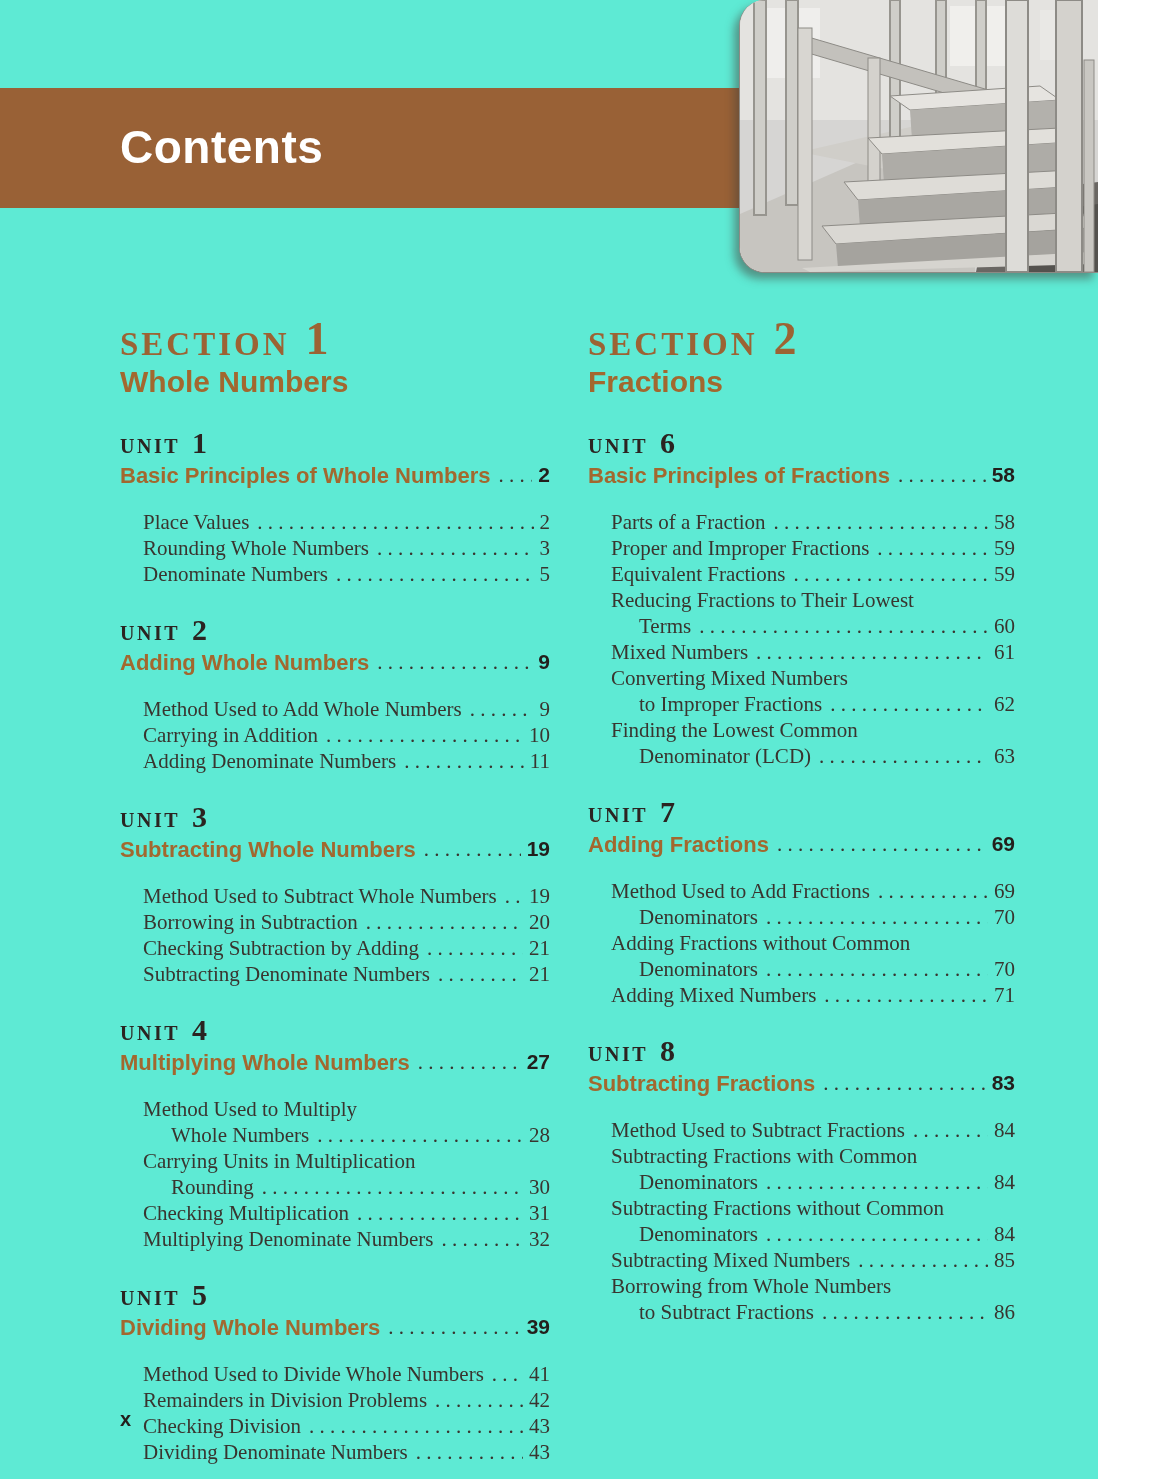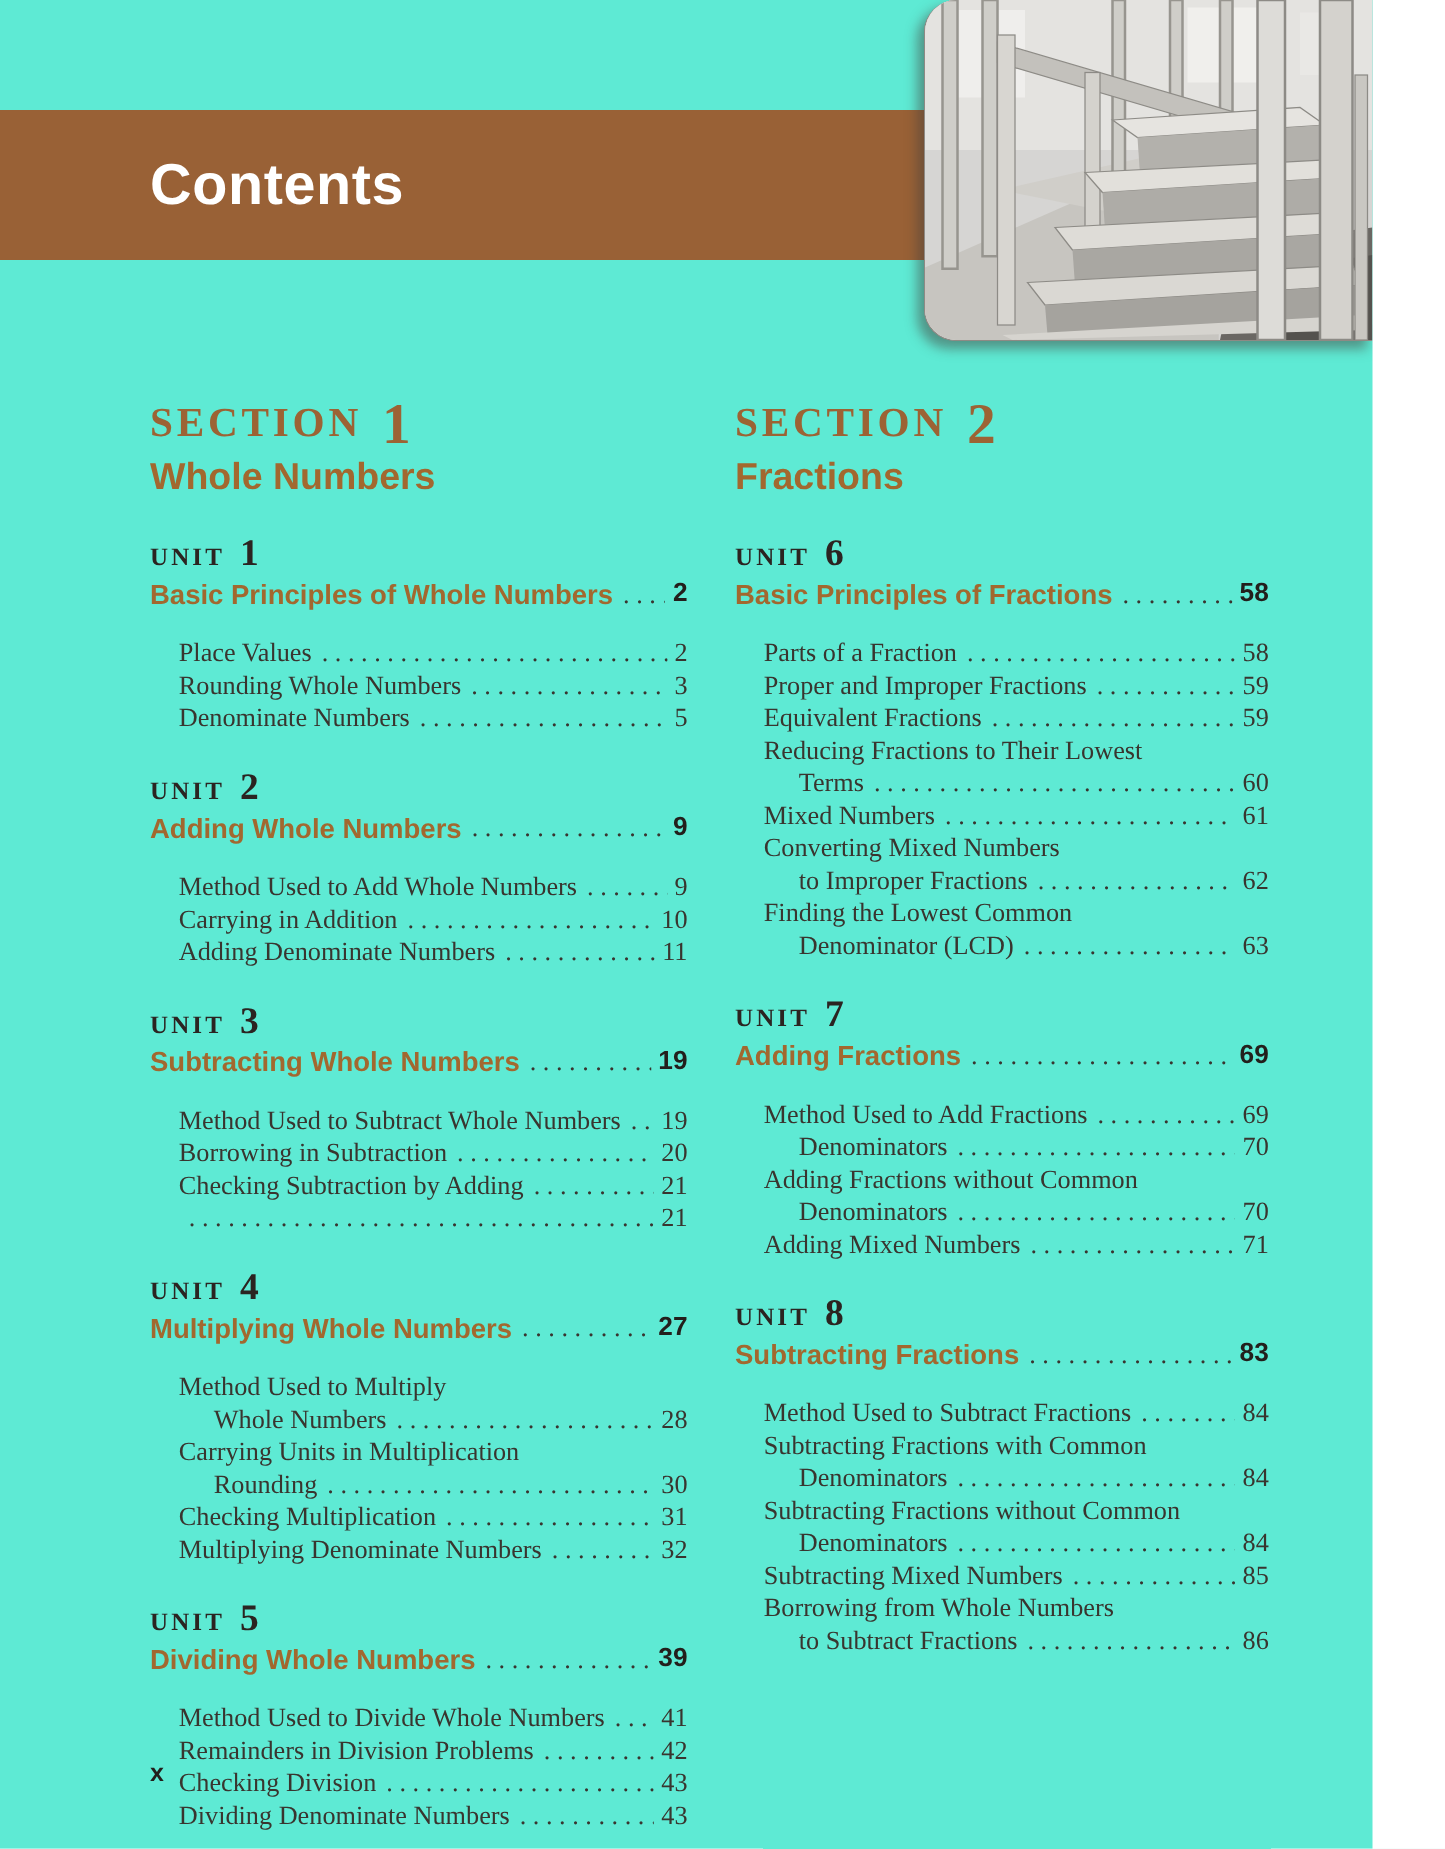--- a/index.html
+++ b/index.html
@@ -27,21 +27,21 @@
     border-left:1px solid #8e8a84;border-bottom:1px solid #8e8a84;
     box-shadow:-5px 6px 9px rgba(70,65,60,.5);
     background:#d6d5d3;
   }
   .photo svg{display:block;width:100%;height:100%;}
   
   .col{position:absolute;top:316px;}
   #col-left{left:120px;width:430px;}
   #col-right{left:588px;width:427px;}
   .sec-head{margin-bottom:28px;}
-  .sec-kicker{display:flex;align-items:center;gap:16px;
+  .sec-kicker{display:flex;align-items:flex-end;gap:16px;
     font-weight:700;color:var(--section-serif,#9c6334);}
   .sec-kicker .k{font-size:33px;letter-spacing:3px;line-height:1.05;}
   .sec-kicker .n{font-size:46px;line-height:1;}
   .sec-title{font-family:"Liberation Sans",sans-serif;font-weight:700;
     font-size:30px;line-height:1.15;color:var(--heading-sans,#a26a33);margin-top:3px;}
   .unit{margin-top:28px;}
   .units > .unit:first-child{margin-top:0;}
   .unit-kicker{display:flex;align-items:baseline;gap:12px;
     font-weight:700;color:var(--unit-kicker,#2b2421);}
   .unit-kicker .k{font-size:20px;letter-spacing:2.5px;line-height:1.1;text-align:center;}
@@ -232,20 +232,21 @@
   <div class="entry">
     <div class="row">
       <span class="et">Checking Subtraction by Adding</span>
       <span class="dots"></span>
       <span class="pg">21</span>
     </div>
   </div>
 
   <div class="entry">
     <div class="row">
+      <span class="et">Subtracting Denominate Numbers</span>
       <span class="dots"></span>
       <span class="pg">21</span>
     </div>
   </div>
 </div>
   </div>
 
   <div class="unit">
     <div class="unit-kicker">
       <span class="k">UNIT</span>

